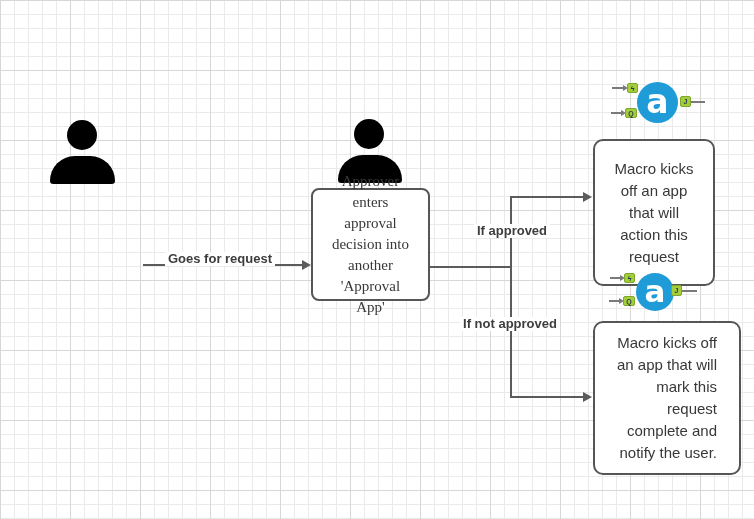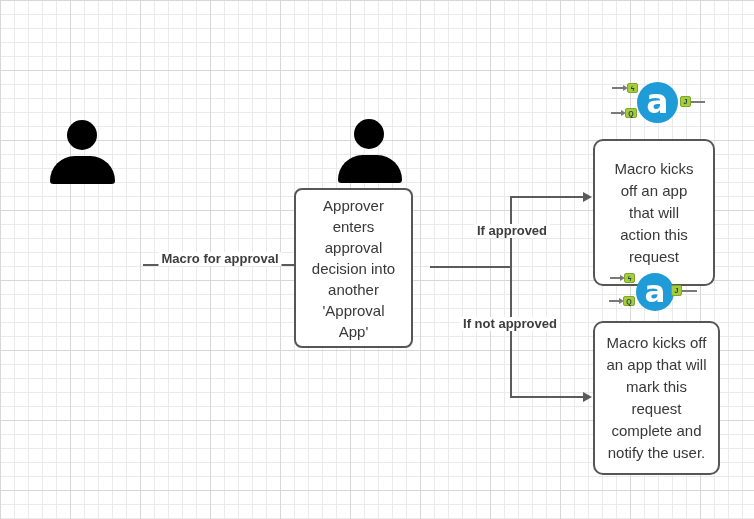--- a/index.html
+++ b/index.html
@@ -73,54 +73,54 @@
 
   <div>
     <div class="p-head" style="left:354px;top:119px;"></div>
     <div class="p-torso" style="left:338px;top:155px;width:64px;height:28px;"></div>
   </div>
 
   <div>
     <div class="hline" style="left:143px;top:264px;width:150px;"></div>
     <div class="hline" style="left:280px;top:264px;width:22px;"></div>
     <div class="arrow-r" style="left:302px;top:260px;"></div>
-    <div class="edge-label" style="left:220px;top:252px;">Macro for approval</div>
+    <div class="edge-label" style="left:220px;top:252px;">Goes for request</div>
   </div>
 
   <div>
     <div class="hline" style="left:430px;top:266px;width:82px;"></div>
     <div class="vline" style="left:510px;top:196px;height:202px;"></div>
     <div class="hline" style="left:510px;top:196px;width:74px;"></div>
     <div class="arrow-r" style="left:583px;top:192px;"></div>
     <div class="hline" style="left:510px;top:396px;width:74px;"></div>
     <div class="arrow-r" style="left:583px;top:392px;"></div>
     <div class="edge-label" style="left:512px;top:224px;">If approved</div>
     <div class="edge-label" style="left:510px;top:317px;">If not approved</div>
   </div>
 
 
-  <div class="node rect-sm" style="left:294px;top:188px;width:119px;height:160px;line-height:21px;">
+  <div class="node rect-sm" style="left:311px;top:188px;width:119px;height:113px;line-height:21px;font-family:Liberation Serif, serif;">
     <span class="node-label">Approver
 enters
 approval
 decision into
 another
 'Approval
 App'</span>
   </div>
 
   <div class="node rect-md" style="left:593px;top:139px;width:122px;height:147px;line-height:22px;">
     <span class="node-label">Macro kicks
 off an app
 that will
 action this
 request</span>
   </div>
 
-  <div class="node rect-md" style="left:593px;top:321px;width:127px;height:154px;line-height:22px;">
+  <div class="node rect-md" style="left:593px;top:321px;width:148px;height:154px;line-height:22px;text-align:right;">
     <span class="node-label">Macro kicks off
 an app that will
 mark this
 request
 complete and
 notify the user.</span>
   </div>
 
   <div class="macro" style="left:610px;top:80px;width:100px;height:48px;">
     <div class="wire" style="left:2px;top:7px;width:13px;"></div>

